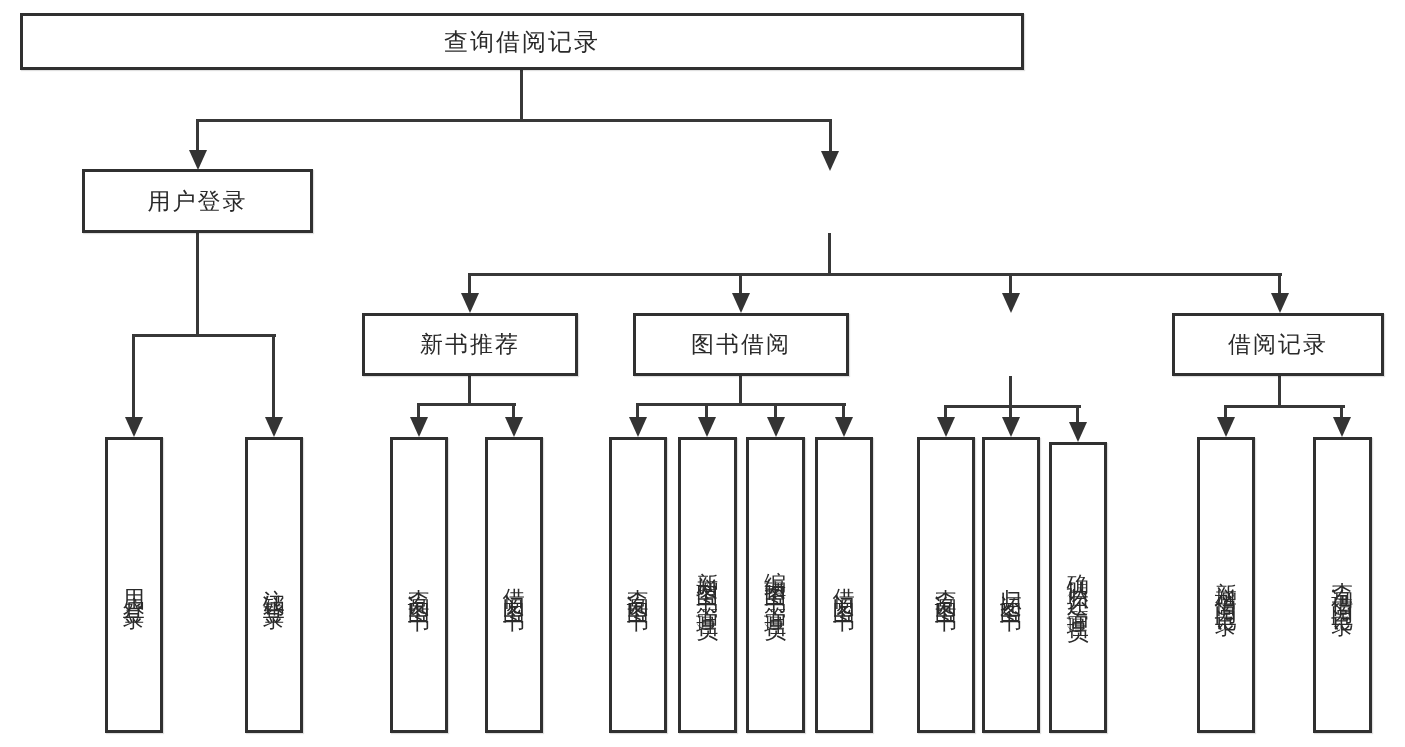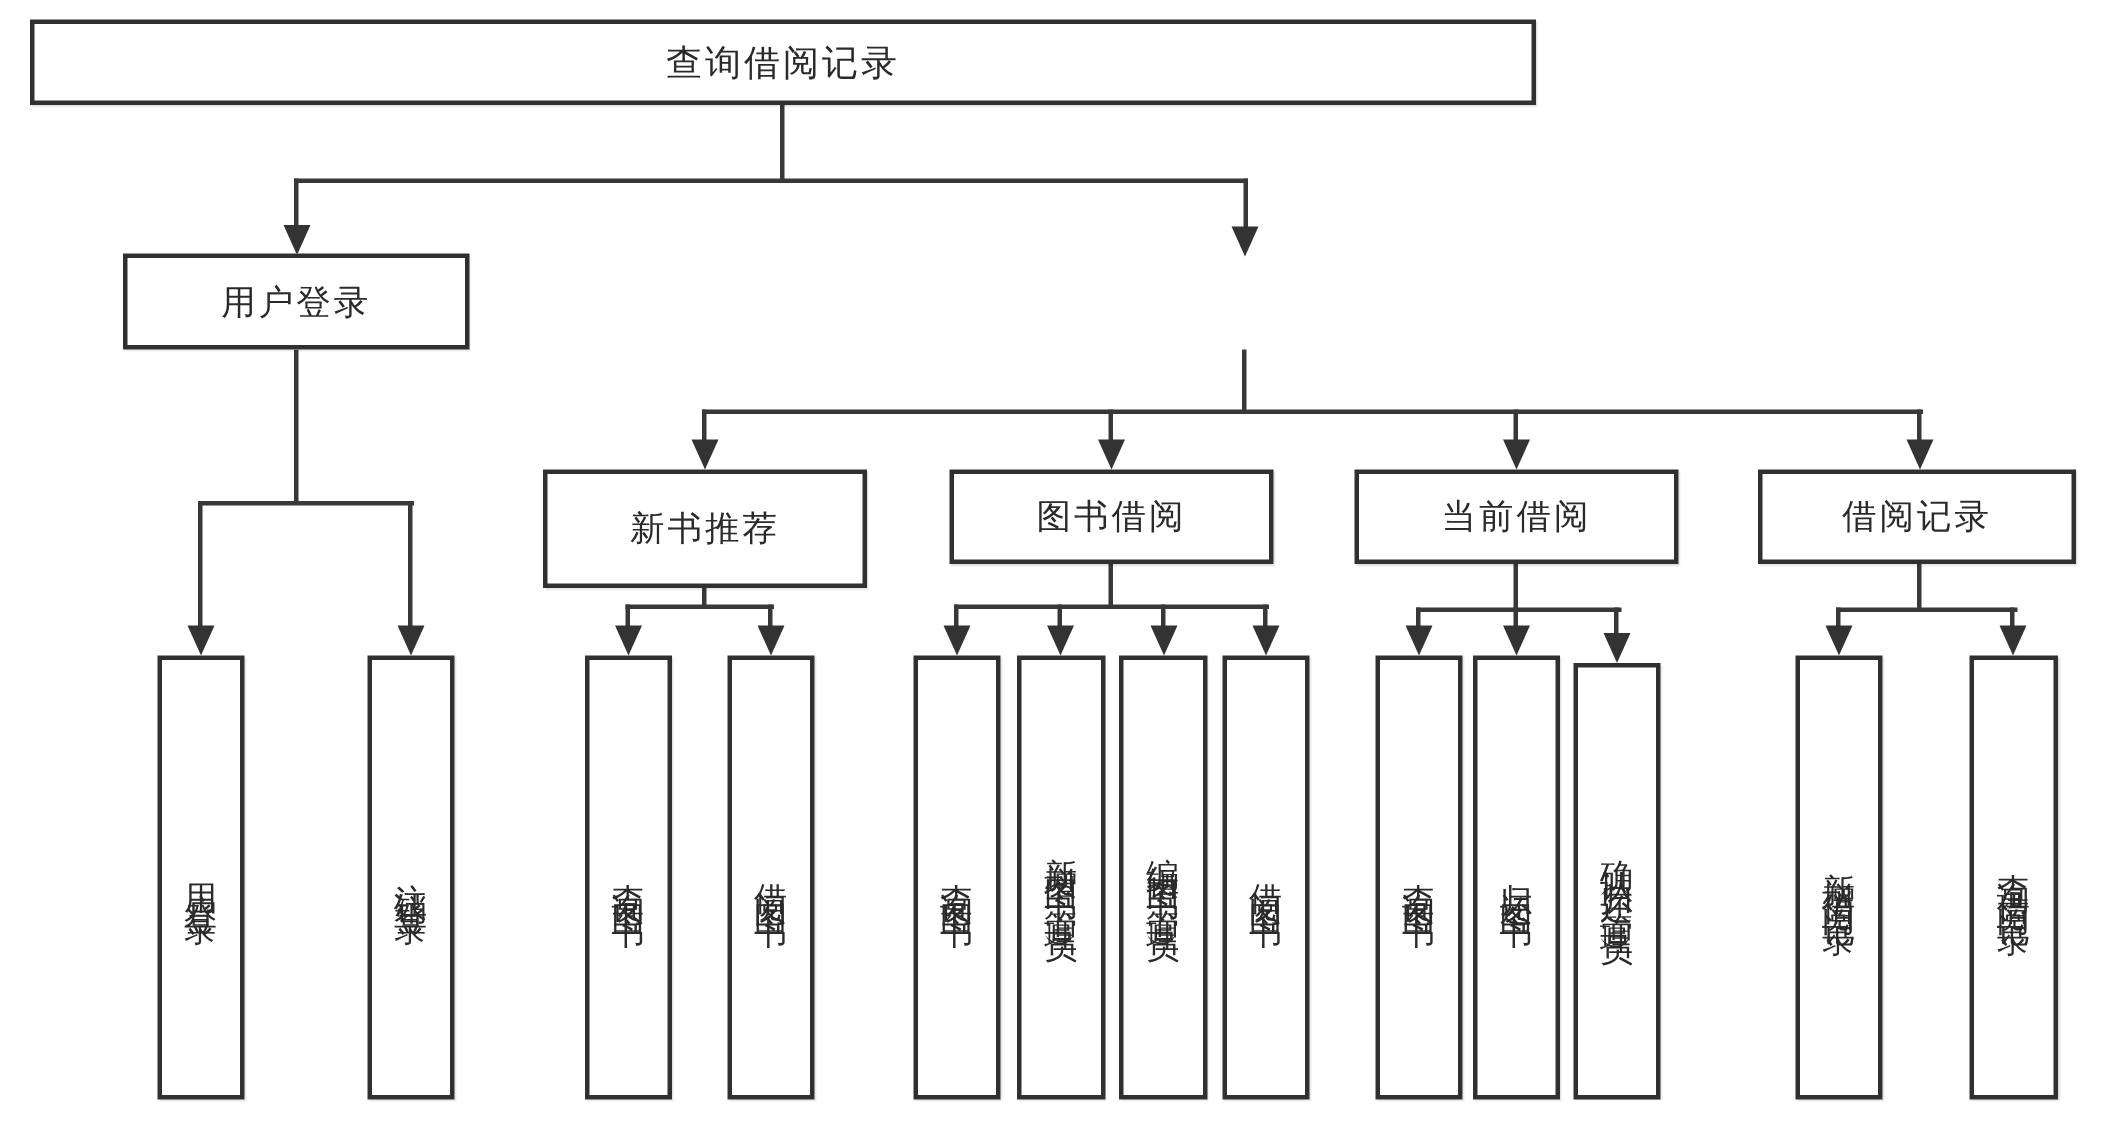--- a/index.html
+++ b/index.html
@@ -143,29 +143,26 @@
   <div class="arrow" style="left:1333px;top:417px;"></div>
 
   <div class="box root" style="left:20px;top:13px;width:1004px;height:57px;">
     <span class="hlabel">查询借阅记录</span>
   </div>
 
   <div class="box" style="left:82px;top:169px;width:231px;height:64px;">
     <span class="hlabel">用户登录</span>
   </div>
 
-  <div class="box" style="left:362px;top:313px;width:216px;height:79px;">
+  <div class="box" style="left:362px;top:313px;width:216px;height:63px;">
     <span class="hlabel">新书推荐</span>
   </div>
   <div class="box" style="left:633px;top:313px;width:216px;height:63px;">
     <span class="hlabel">图书借阅</span>
   </div>
-  <div class="box" style="left:903px;top:313px;width:216px;height:63px;">
-    <span class="hlabel">当前借阅</span>
-  </div>
   <div class="box" style="left:1172px;top:313px;width:212px;height:63px;text-align:center;">
     <span class="hlabel">借阅记录</span>
   </div>
 
   <div class="box leaf" style="left:105px;top:437px;width:58px;height:296px;">
     <span class="vlabel">用户登录</span>
   </div>
   <div class="box leaf" style="left:245px;top:437px;width:58px;height:296px;">
     <span class="vlabel">注销登录</span>
   </div>

